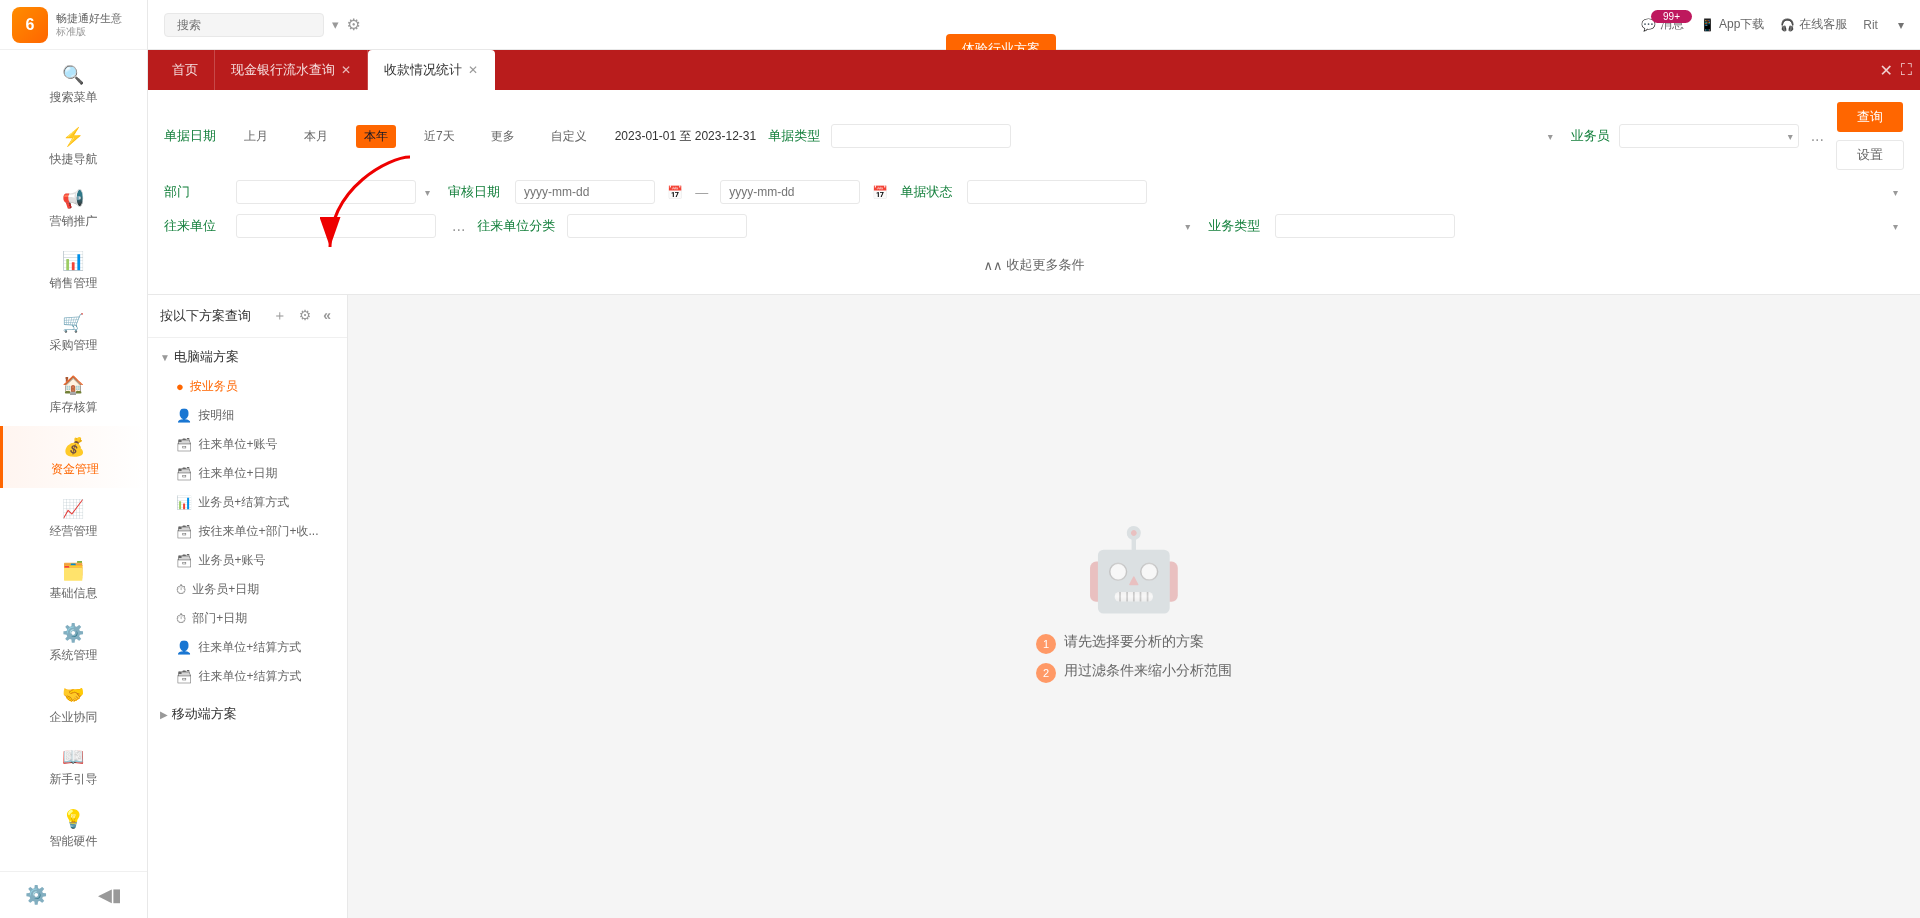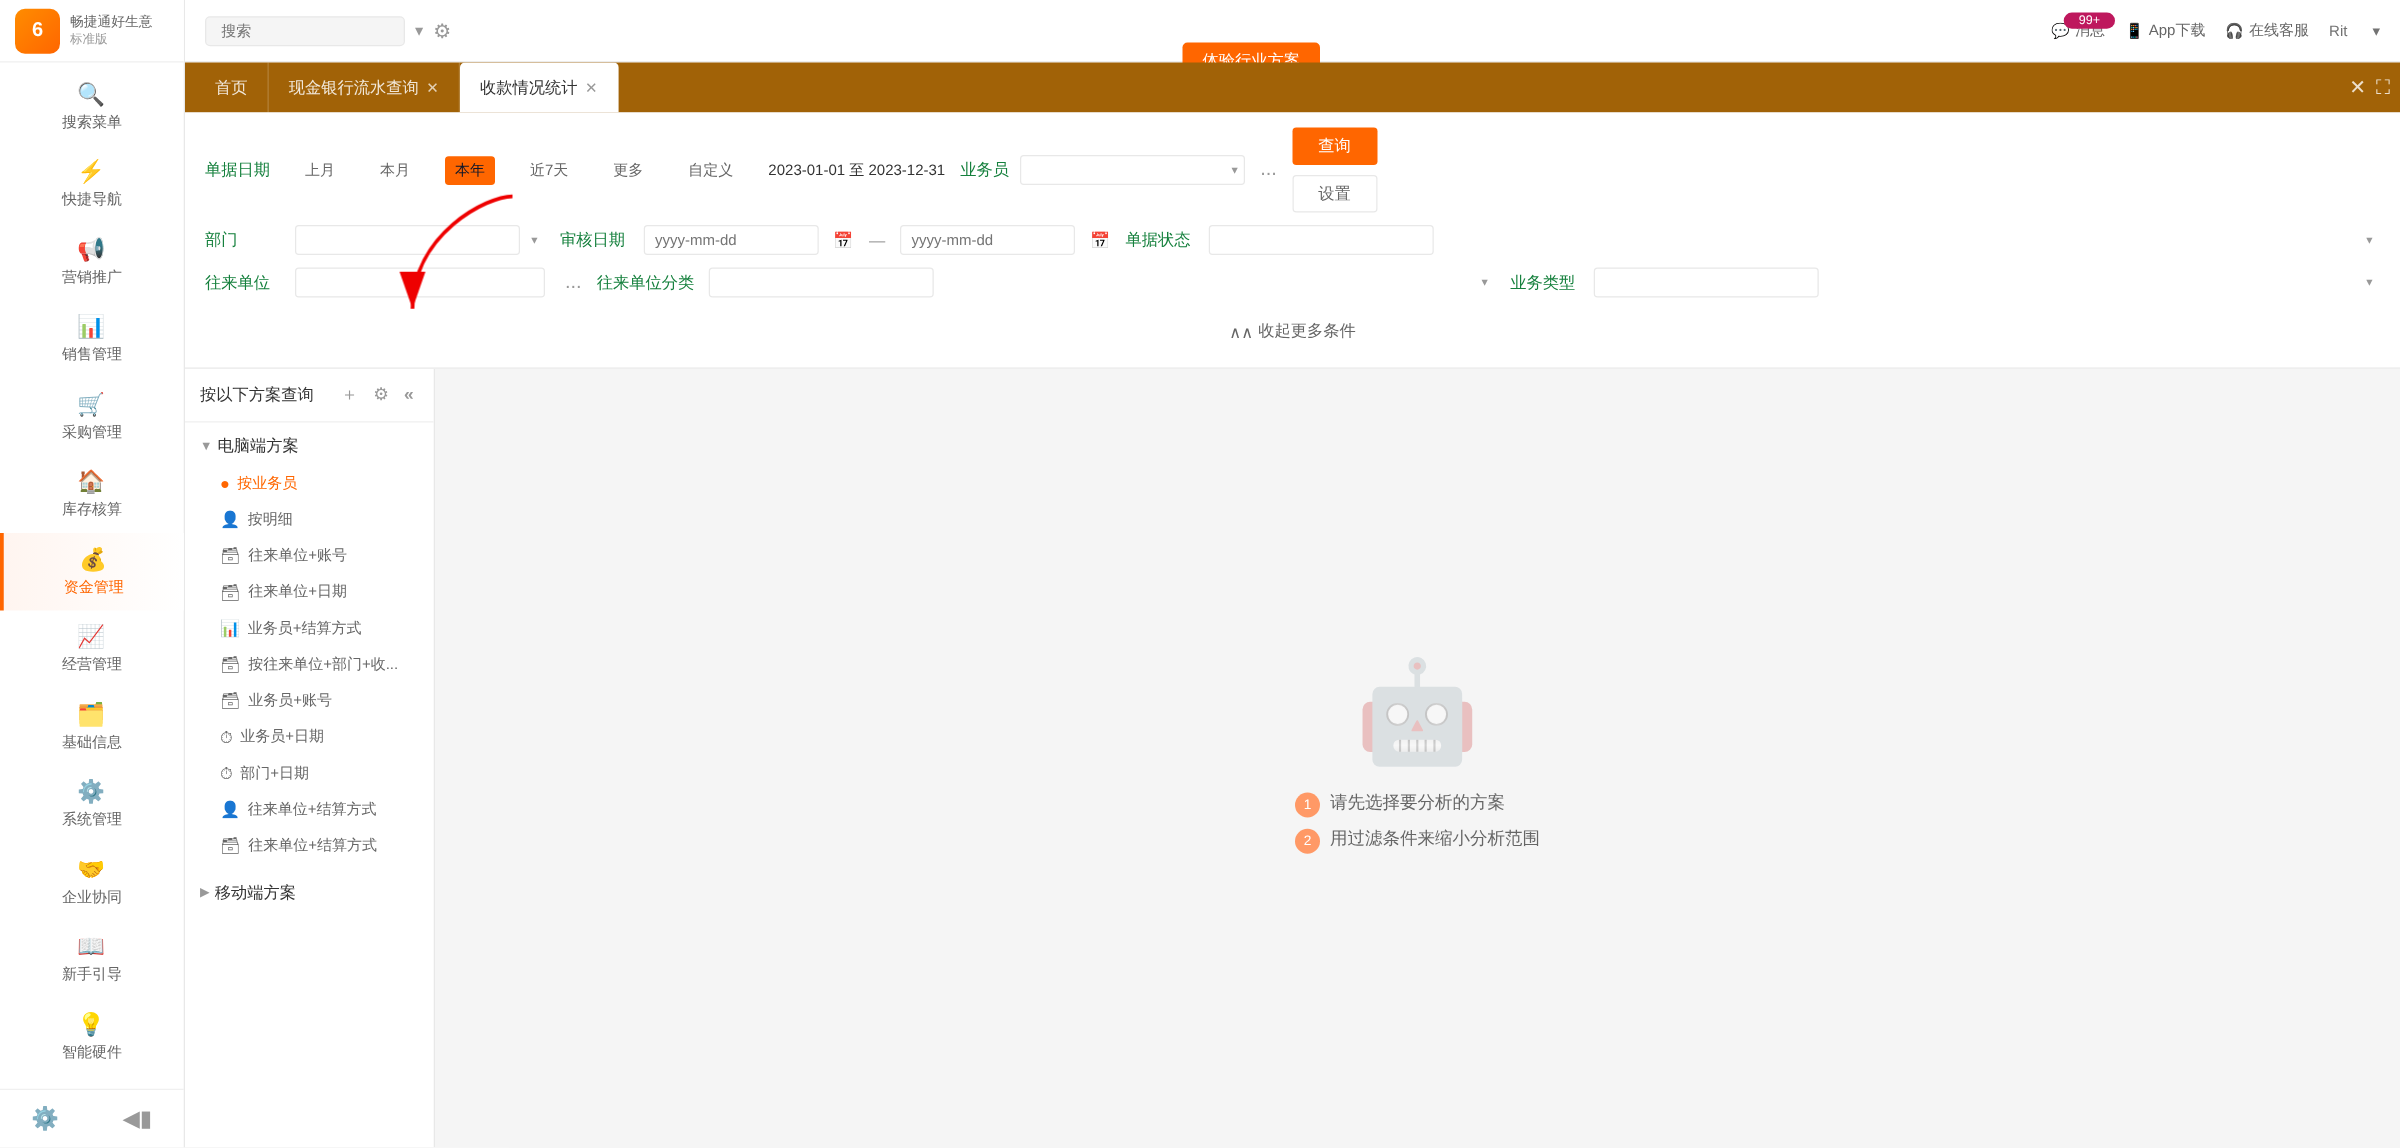--- a/index.html
+++ b/index.html
@@ -33,21 +33,21 @@
     .topbar-gear { color: #999; cursor: pointer; font-size: 16px; }
     .topbar-trial-btn { background: #ff6600; color: white; border: none; border-radius: 4px; padding: 6px 16px; font-size: 13px; cursor: pointer; margin-top: 48px; }
     .topbar-right { display: flex; align-items: center; gap: 16px; }
     .topbar-msg { display: flex; align-items: center; gap: 4px; color: #666; font-size: 12px; cursor: pointer; position: relative; }
     .badge { background: #be185d; color: white; border-radius: 10px; font-size: 10px; padding: 1px 12px; position: absolute; top: -6px; right: -8px; }
     .topbar-app { display: flex; align-items: center; gap: 4px; color: #666; font-size: 12px; cursor: pointer; }
     .topbar-service { display: flex; align-items: center; gap: 4px; color: #666; font-size: 12px; cursor: pointer; }
     .topbar-user { display: flex; align-items: center; gap: 20px; color: #737373; font-size: 12px; cursor: pointer; }
 
     
-    .tabbar { height: 40px; background: #a16207; display: flex; align-items: center; padding: 0 8px; flex-shrink: 0; justify-content: space-between; }
+    .tabbar { height: 40px; background: #b91c1c; display: flex; align-items: center; padding: 0 8px; flex-shrink: 0; justify-content: space-between; }
     .tabbar-left { display: flex; align-items: center; height: 100%; }
     .tab { display: flex; align-items: center; padding: 0 16px; height: 100%; color: rgba(255,255,255,0.85); font-size: 13px; cursor: pointer; border-right: 1px solid rgba(255,255,255,0.2); }
     .tab.home { font-weight: normal; }
     .tab.active { background: #fff; color: #333; border-radius: 4px 4px 0 0; }
     .tab-close { margin-left: 6px; color: #999; font-size: 12px; }
     .tab-close-white { margin-left: 6px; color: rgba(255,255,255,0.7); font-size: 12px; }
     .tabbar-right { display: flex; align-items: center; gap: 8px; }
     .tabbar-btn { color: rgba(255,255,255,0.8); font-size: 16px; cursor: pointer; }
 
     
@@ -243,30 +243,38 @@
           <button class="date-btn active">本年</button>
           <button class="date-btn">近7天</button>
           <button class="date-btn">更多</button>
           <button class="date-btn">自定义</button>
           <span class="date-range">
             <span>2023-01-01</span>
             <span> 至 </span>
             <span>2023-12-31</span>
           </span>
         </div>
+        <div style="flex:1;display:flex;align-items:center;gap:8px;">
+          <span class="filter-label" style="min-width:55px;">单据类型</span>
+          <div class="select-wrapper" style="flex:1;">
+            <select class="filter-select">
+              <option value=""></option>
+            </select>
+          </div>
+        </div>
         <div style="display:flex;align-items:center;gap:8px;">
           <span class="filter-label" style="min-width:40px;">业务员</span>
           <div class="select-wrapper" style="min-width:160px;">
             <select class="filter-select">
               <option value=""></option>
             </select>
           </div>
           <span class="three-dots">...</span>
         </div>
-        <div style="display:flex;gap:8px;flex-direction:column;">
+        <div style="display:flex;gap:8px;flex-direction:column;align-items:center;">
           <button class="query-btn">查询</button>
           <button class="settings-btn">设置</button>
         </div>
       </div>
 
       <div class="filter-row">
         <span class="filter-label">部门</span>
         <div class="select-wrapper" style="min-width:200px;">
           <select class="filter-select">
             <option value=""></option>

